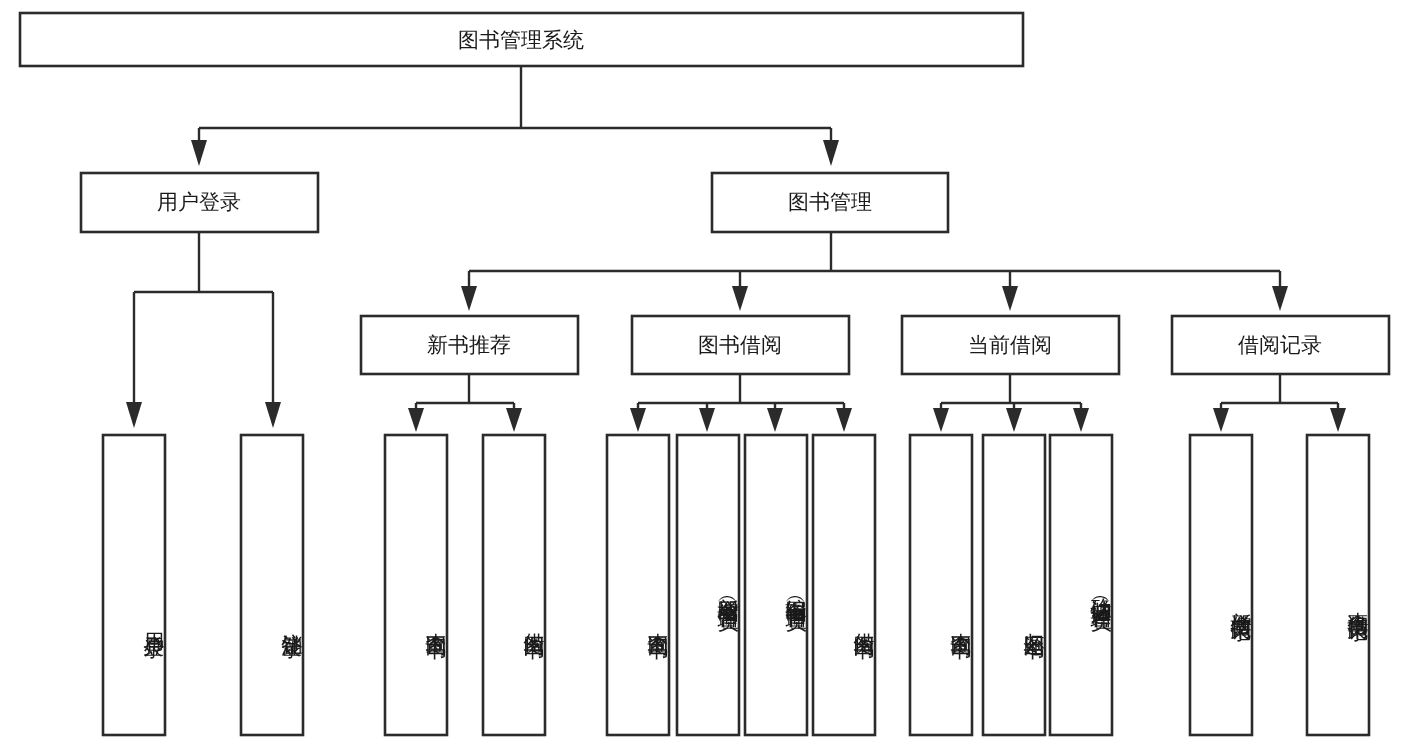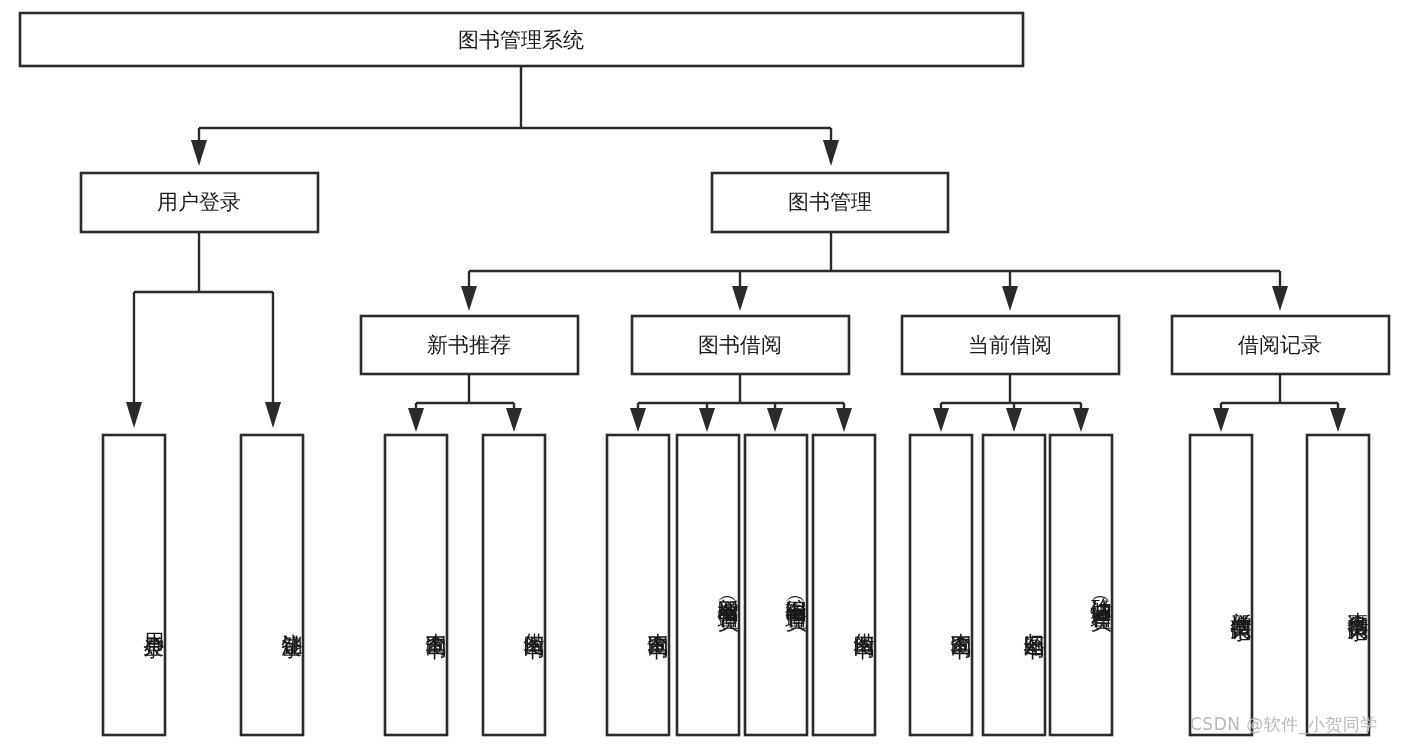--- a/index.html
+++ b/index.html
@@ -191,14 +191,13 @@
   <div class="leaf-label" style="left:607px; top:505px; width:62px; height:230px;">查询图书</div>
   <div class="leaf-label" style="left:677px; top:440px; width:62px; height:300px;">新增图书（管理员）</div>
   <div class="leaf-label" style="left:745px; top:440px; width:62px; height:300px;">编辑图书（管理员）</div>
   <div class="leaf-label" style="left:813px; top:505px; width:62px; height:230px;">借阅图书</div>
   <div class="leaf-label" style="left:910px; top:505px; width:62px; height:230px;">查询图书</div>
   <div class="leaf-label" style="left:983px; top:505px; width:62px; height:230px;">归还图书</div>
   <div class="leaf-label" style="left:1050px; top:440px; width:62px; height:300px;">确认归还（管理员）</div>
   <div class="leaf-label" style="left:1190px; top:466px; width:62px; height:270px;">新增借阅记录</div>
   <div class="leaf-label" style="left:1307px; top:466px; width:62px; height:270px;">查询借阅记录</div>
 
-  <div class="watermark">CSDN @软件_小贺同学</div>
 </div>
 
 </body></html>

